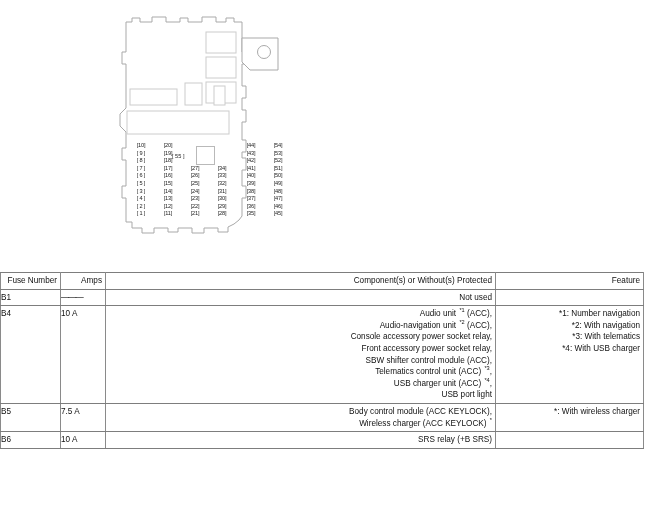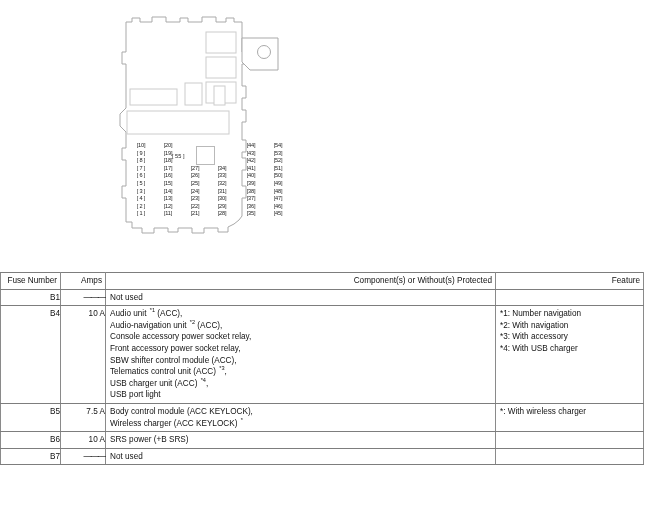--- a/index.html
+++ b/index.html
@@ -95,27 +95,28 @@
   table.fuse-table td {
     border: 1px solid #8a8a8a;
     border-top-color: #7d7d7d;
     border-bottom-color: #7d7d7d;
     padding: 2px 3px 2px 4px;
     vertical-align: top;
     font-weight: normal;
     font-size: 8.2px;
     line-height: 11.6px;
     color: #111111;
+    text-align: right;
   }
   table.fuse-table th {
     text-align: right;
     padding-left: 3px;
   }
   table.fuse-table td.num {
-    text-align: right;
+    text-align: left;
     padding-left: 0;
     padding-right: 0;
   }
   .dashes {
     letter-spacing: -1px;
     font-size: 8.2px;
   }
   .cell-lines > span { display: block; white-space: nowrap; }
   sup {
     font-size: 5.6px;
@@ -292,46 +293,38 @@
             <span>Console accessory power socket relay,</span>
             <span>Front accessory power socket relay,</span>
             <span>SBW shifter control module (ACC),</span>
             <span>Telematics control unit (ACC) <sup>*3</sup>,</span>
             <span>USB charger unit (ACC) <sup>*4</sup>,</span>
             <span>USB port light</span>
           </td>
           <td class="cell-lines">
             <span>*1: Number navigation</span>
             <span>*2: With navigation</span>
-            <span>*3: With accessory</span>
+            <span>*3: With telematics</span>
             <span>*4: With USB charger</span>
           </td>
         </tr>
         <tr>
           <td class="num">B5</td>
           <td class="num">7.5 A</td>
           <td class="cell-lines">
             <span>Body control module (ACC KEYLOCK),</span>
             <span>Wireless charger (ACC KEYLOCK) <sup>*</sup></span>
           </td>
           <td class="cell-lines">
             <span>*: With wireless charger</span>
           </td>
         </tr>
         <tr>
           <td class="num">B6</td>
           <td class="num">10 A</td>
           <td class="cell-lines">
-            <span>SRS power (+B SRS)</span>
-          </td>
-          <td class="cell-lines">&nbsp;</td>
-        </tr>
-        <tr>
-          <td class="num">B7</td>
-          <td class="num"><span class="dashes">———</span></td>
-          <td class="cell-lines">
-            <span>Not used</span>
+            <span>SRS relay (+B SRS)</span>
           </td>
           <td class="cell-lines">&nbsp;</td>
         </tr>
       </tbody>
   </table>
 </div>
 
 </body></html>

